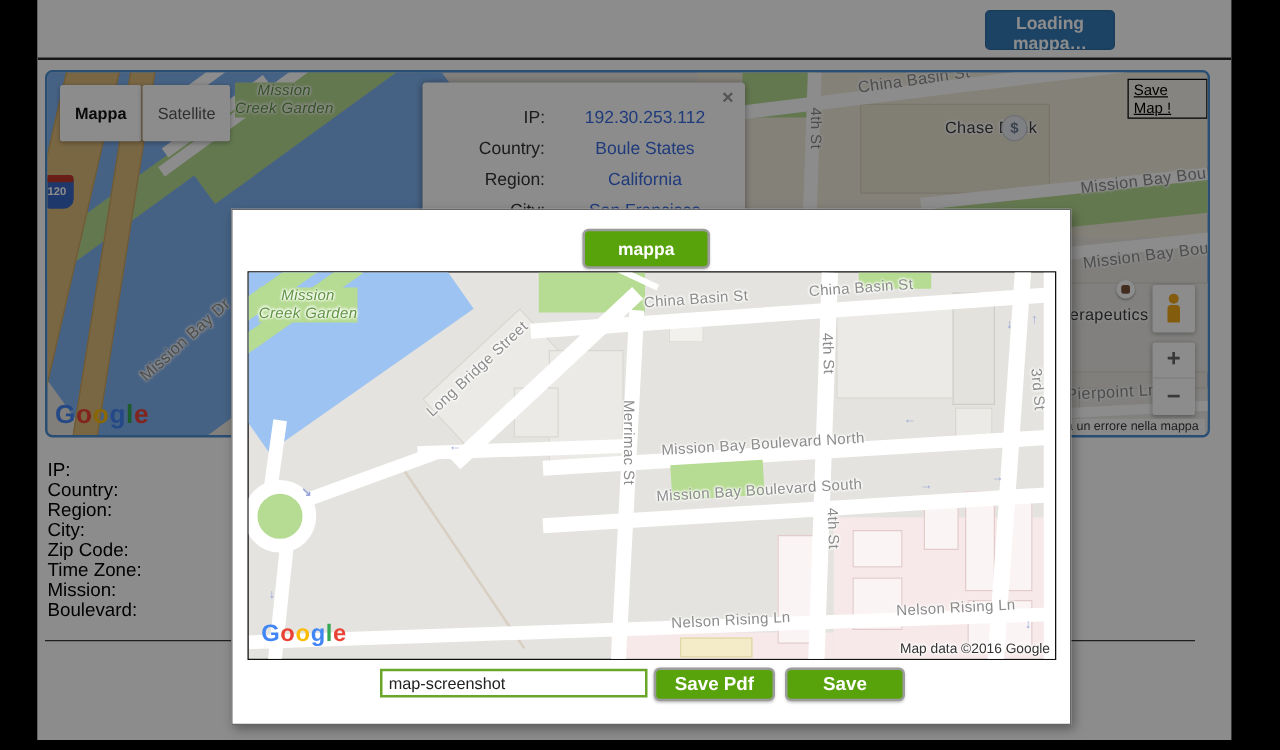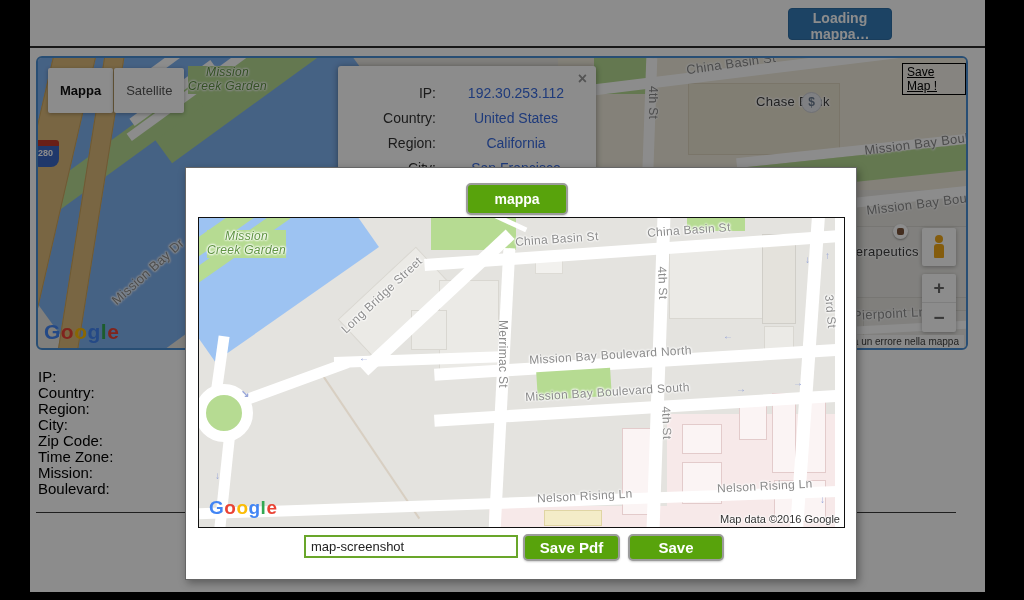--- a/index.html
+++ b/index.html
@@ -130,39 +130,39 @@
         <span class="mlabel big" style="left: 648px; top: -2px; transform: rotate(-8deg);">China Basin St</span>
         <span class="mlabel v" style="left: 622px; top: 28px; transform: rotate(90deg);">4th St</span>
         <span class="mlabel poi" style="left: 718px; top: 36px;">Chase Bank</span>
         <span class="mlabel big" style="left: 826px; top: 78px; transform: rotate(-7deg);">Mission Bay Boule</span>
         <span class="mlabel big" style="left: 828px; top: 138px; transform: rotate(-7deg);">Mission Bay Boule</span>
         <span class="mlabel poi" style="left: 802px; top: 186px;">Therapeutics</span>
         <span class="mlabel big" style="left: 815px; top: 248px; transform: rotate(-3deg);">Pierpoint Ln</span>
         <span class="mlabel big" style="left: 64px; top: 206px; transform: rotate(-42deg);">Mission Bay Dr</span>
       </div>
 
-    <div id="shield">280</div>
+    <div id="shield">120</div>
     <span id="dollar">$</span>
     <div id="poi-marker"></div>
 
     <div id="maptype">
       <button id="mt-map" class="mt-btn">Mappa</button>
       <button id="mt-sat" class="mt-btn">Satellite</button>
     </div>
 
     <div id="infowindow">
       <span id="iw-close">×</span>
       <div id="iw-rows">
           <div class="iw-row">
             <span class="iw-label">IP:</span>
             <span class="iw-value">192.30.253.112</span>
           </div>
           <div class="iw-row">
             <span class="iw-label">Country:</span>
-            <span class="iw-value">United States</span>
+            <span class="iw-value">Boule States</span>
           </div>
           <div class="iw-row">
             <span class="iw-label">Region:</span>
             <span class="iw-value">California</span>
           </div>
           <div class="iw-row">
             <span class="iw-label">City:</span>
             <span class="iw-value">San Francisco</span>
           </div>
         </div>

